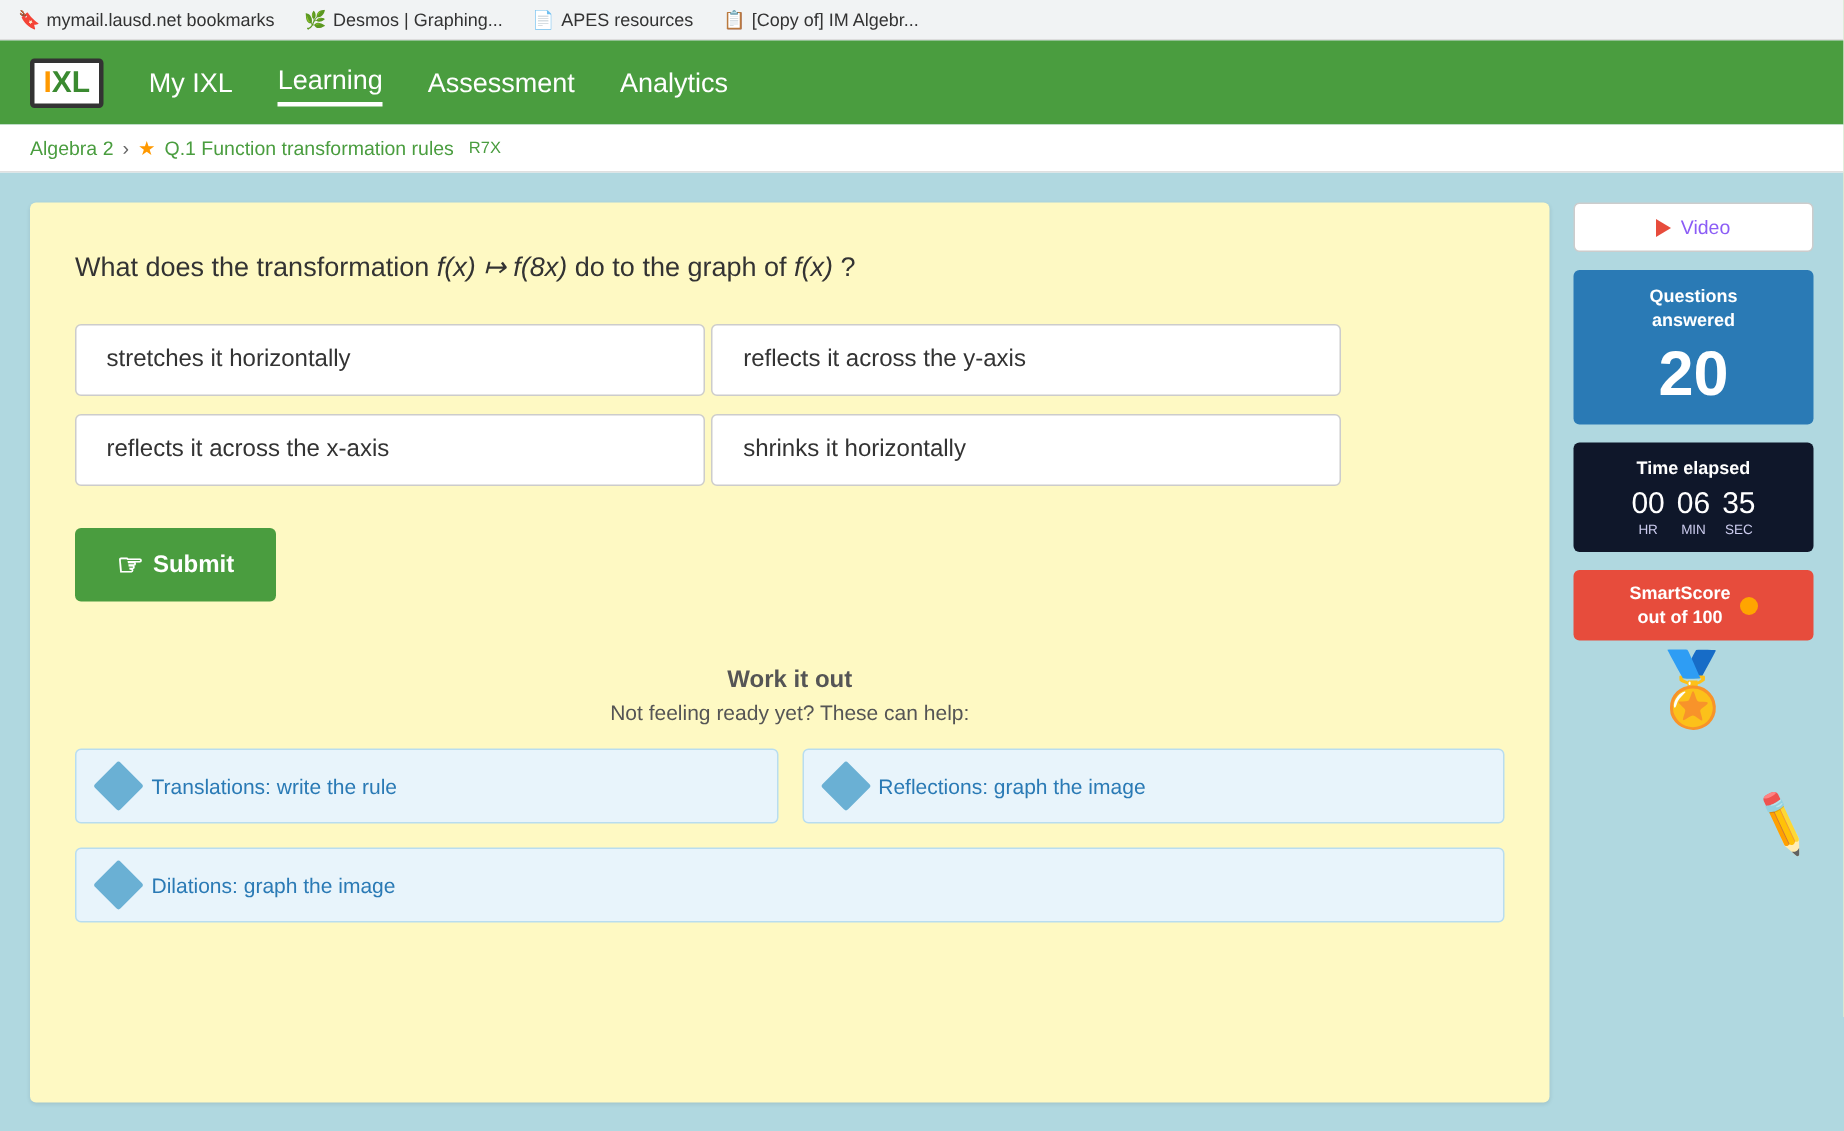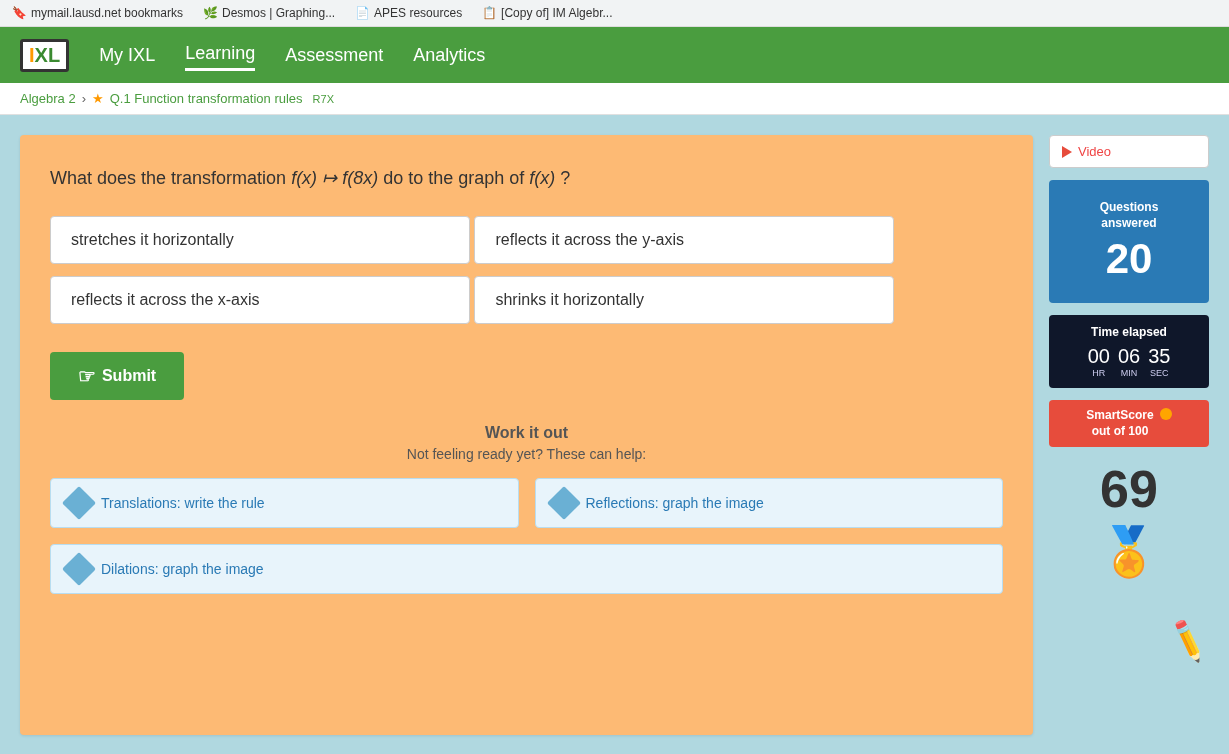--- a/index.html
+++ b/index.html
@@ -77,21 +77,21 @@
     .main-content {
       display: flex;
       padding: 20px;
       gap: 16px;
       min-height: 640px;
     }
 
     
     .question-panel {
       flex: 1;
-      background: #fdba74;
+      background: #fef9c3;
       border-radius: 4px;
       padding: 30px;
       box-shadow: 0 1px 3px rgba(0,0,0,0.1);
       min-height: 500px;
     }
 
     .question-text {
       font-size: 18px;
       color: #333;
       margin-bottom: 24px;
@@ -124,21 +124,21 @@
       border-radius: 4px;
       cursor: pointer;
       margin-top: 16px;
       display: flex;
       align-items: center;
       gap: 6px;
     }
 
     
     .work-it-out {
-      margin-top: 24px;
+      margin-top: 44px;
       text-align: center;
     }
     .work-it-out h3 { color: #555; font-size: 16px; font-weight: bold; }
     .work-it-out p { color: #555; font-size: 14px; margin-top: 4px; }
 
     .help-links {
       display: flex;
       gap: 16px;
       margin-top: 16px;
       flex-wrap: wrap;
@@ -174,40 +174,41 @@
       flex-direction: column;
       gap: 12px;
     }
 
     .video-btn {
       background: white;
       border: 1px solid #ccc;
       border-radius: 4px;
       padding: 8px 12px;
       font-size: 13px;
-      color: #ef4444;
+      color: #8b5cf6;
       cursor: pointer;
       display: flex;
       align-items: center;
       gap: 6px;
+      justify-content: center;
     }
     .play-icon {
       width: 0;
       height: 0;
       border-top: 6px solid transparent;
       border-bottom: 6px solid transparent;
       border-left: 10px solid #e74c3c;
       display: inline-block;
     }
 
     .questions-box {
       background: #2a7ab5;
       color: white;
       border-radius: 4px;
-      padding: 20px 12px;
+      padding: 10px 12px;
       text-align: center;
       font-size: 12px;
     }
     .questions-box .label { font-weight: bold; line-height: 1.3; }
     .questions-count {
       font-size: 42px;
       font-weight: bold;
       color: white;
       text-align: center;
       margin-top: 4px;
@@ -248,21 +249,21 @@
     }
 
     .smartscore-box {
       background: #e74c3c;
       color: white;
       border-radius: 4px;
       padding: 8px 12px;
       text-align: center;
       font-size: 12px;
       display: flex;
-      align-items: flex-start;
+      align-items: center;
       justify-content: center;
       gap: 6px;
     }
     .smartscore-box .label { font-weight: bold; line-height: 1.3; }
     .smartscore-dot {
       width: 12px;
       height: 12px;
       background: orange;
       border-radius: 50%;
       flex-shrink: 0;
@@ -424,21 +425,20 @@
         </div>
       </div>
     </div>
 
     <div class="smartscore-box">
       <span class="label" style="white-space: pre-line;">SmartScore
 out of 100</span>
       <div class="smartscore-dot"></div>
     </div>
 
-    <div class="score-display">69</div>
 
     <div class="medal-icon">🏅</div>
 
     <div style="text-align:right; margin-top: 20px;">
       <span class="pencil-icon">✏️</span>
     </div>
 
   </div>
 
 </div>

